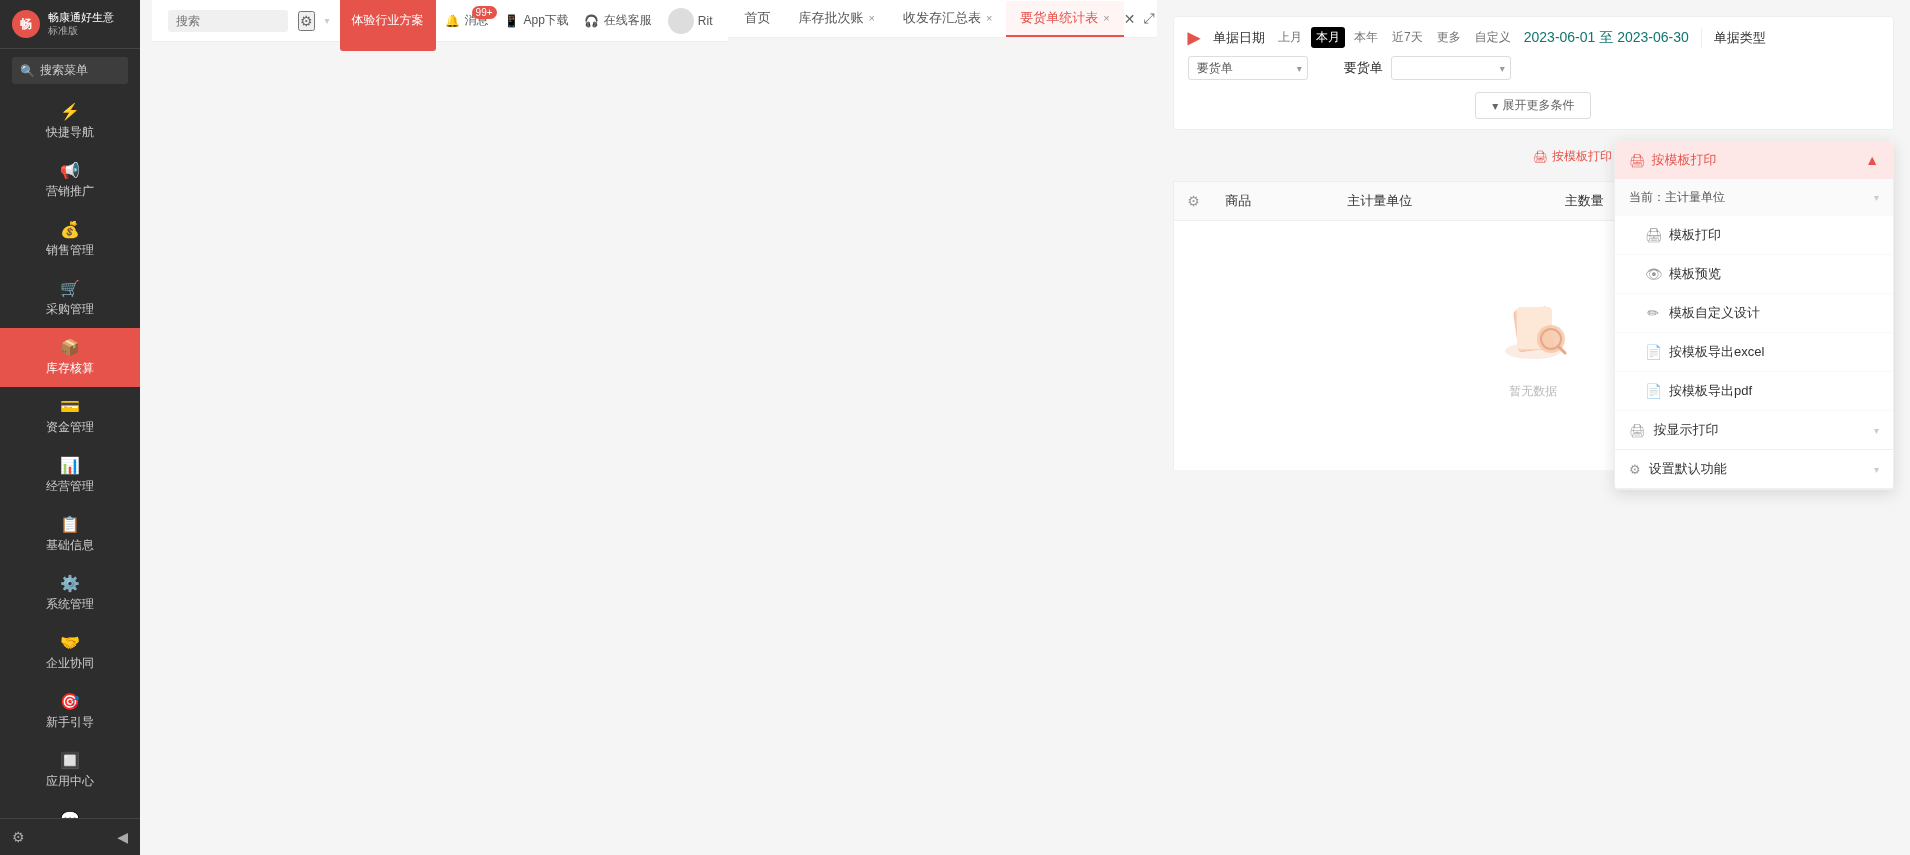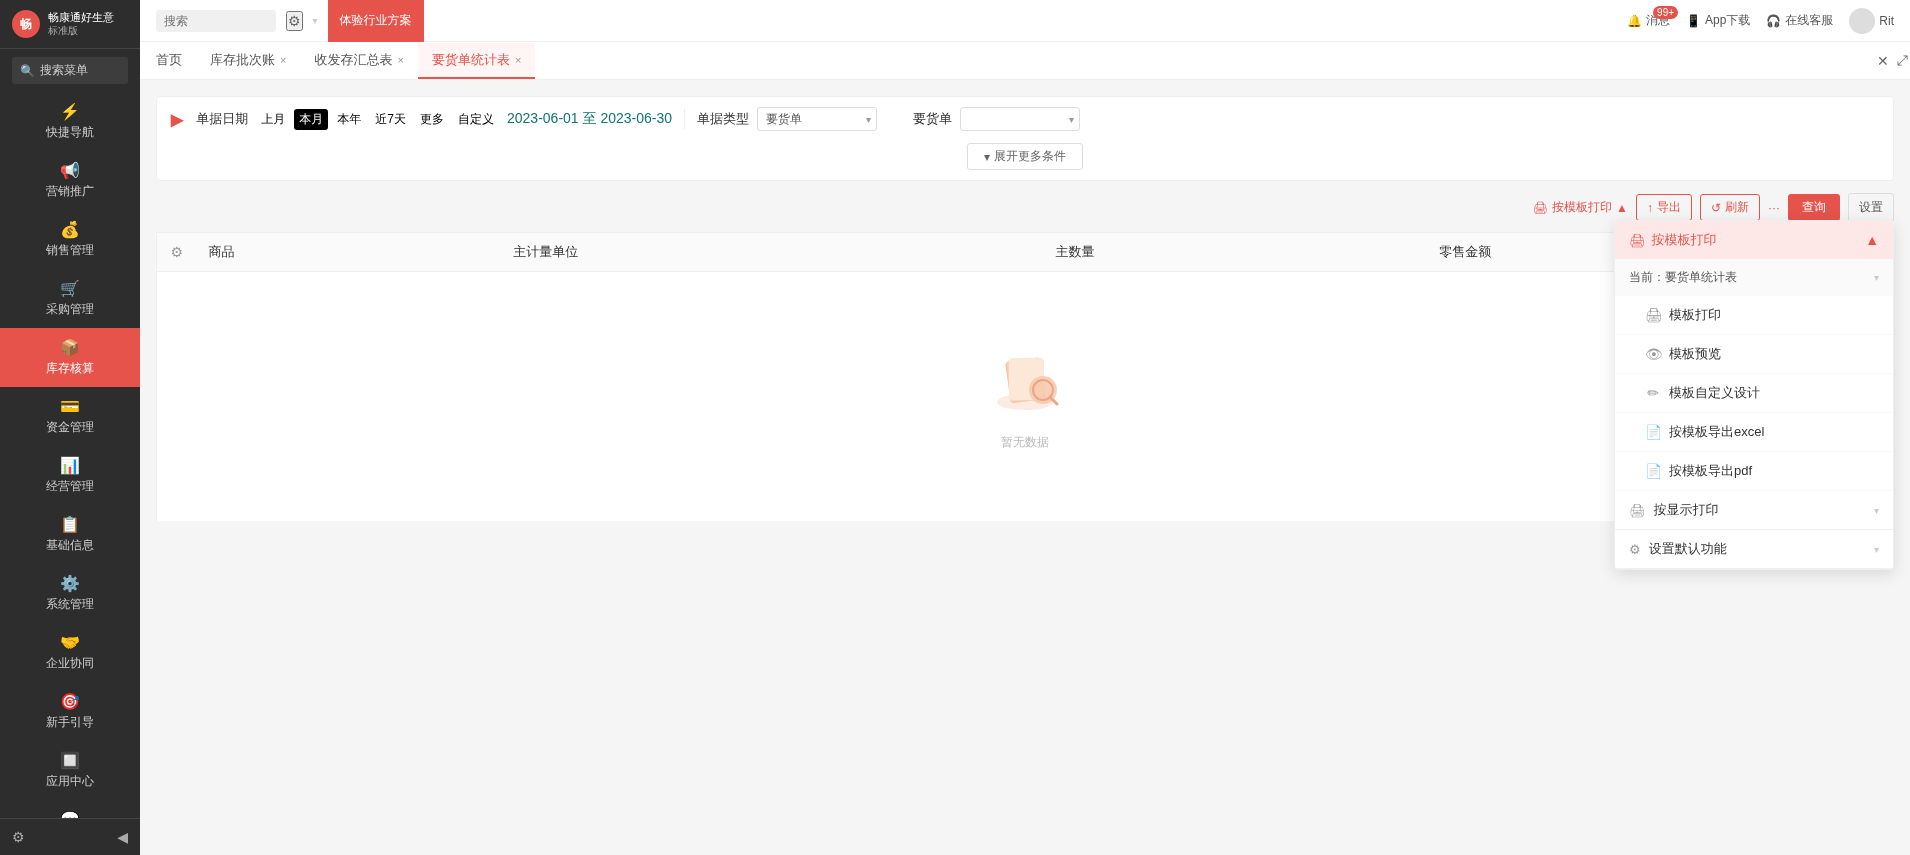--- a/index.html
+++ b/index.html
@@ -16,21 +16,21 @@
     .sidebar-nav { flex: 1; overflow-y: auto; }
     .sidebar-nav::-webkit-scrollbar { width: 4px; }
     .sidebar-nav::-webkit-scrollbar-thumb { background: #555; }
     .sidebar-item { padding: 10px 12px; display: flex; flex-direction: column; align-items: center; gap: 3px; cursor: pointer; color: #ccc; font-size: 12px; }
     .sidebar-item.active { background: #e5534b; color: white; }
     .sidebar-item-icon { font-size: 16px; }
     .sidebar-footer { padding: 10px 12px; display: flex; justify-content: space-between; border-top: 1px solid #444; }
     .sidebar-footer-btn { background: none; border: none; color: #aaa; cursor: pointer; font-size: 14px; }
 
     
-    .main { flex: 1; display: flex; flex-direction: column; overflow: hidden; }
+    .main { flex: 1; display: flex; overflow: hidden; margin-left: 12px; }
 
     
     .top-header { background: #fff; padding: 0 16px; height: 42px; display: flex; align-items: center; gap: 10px; border-bottom: 1px solid #eee; }
     .top-header-input { background: #f0f0f0; border: none; border-radius: 3px; padding: 4px 8px; font-size: 12px; color: #666; width: 120px; }
     .top-header-gear { color: #666; cursor: pointer; font-size: 14px; }
     .btn-trial { background: #e5534b; color: white; border: none; padding: 22px 12px; border-radius: 3px; font-size: 12px; cursor: pointer; }
     .top-header-right { display: flex; align-items: center; gap: 16px; margin-left: auto; }
     .top-header-right-item { display: flex; align-items: center; gap: 4px; color: #555; font-size: 12px; cursor: pointer; position: relative; }
     .badge { background: #e5534b; color: white; font-size: 10px; border-radius: 8px; padding: 1px 4px; position: absolute; top: -6px; right: -8px; }
     .avatar { width: 26px; height: 26px; background: #ddd; border-radius: 50%; }
@@ -45,21 +45,21 @@
 
     
     .page-content { flex: 1; overflow: auto; padding: 16px; position: relative; }
     .page-title { font-size: 18px; font-weight: bold; color: #333; margin-bottom: 16px; }
 
     
     .filter-bar { background: #fff; border: 1px solid #eee; border-radius: 4px; padding: 10px 14px; margin-bottom: 12px; display: flex; align-items: center; gap: 8px; flex-wrap: wrap; }
     .filter-label { color: #333; font-size: 13px; white-space: nowrap; }
     .filter-expand-btn { color: #e5534b; background: none; border: none; cursor: pointer; margin-right: 5px; font-size: 16px; font-weight: bold; }
     .date-btns { display: flex; gap: 4px; align-items: center; }
-    .date-btn { background: none; border: none; color: #000000; cursor: pointer; font-size: 12px; padding: 2px 5px; border-radius: 2px; }
+    .date-btn { background: none; border: none; color: #737373; cursor: pointer; font-size: 12px; padding: 2px 5px; border-radius: 2px; }
     .date-btn.active { background: #000000; color: white; border-radius: 3px; }
     .date-range { color: #0f766e; font-size: 14px; }
     .filter-divider { width: 1px; height: 20px; background: #eee; margin: 0 4px; }
     .filter-type-select { border: 1px solid #ddd; border-radius: 3px; padding: 4px 24px 4px 8px; font-size: 12px; color: #555; background: #fff; cursor: pointer; appearance: none; min-width: 120px; position: relative; }
     .select-wrapper { position: relative; display: inline-block; }
     .select-wrapper::after { content: '▾'; position: absolute; right: 6px; top: 50%; transform: translateY(-50%); color: #999; pointer-events: none; font-size: 10px; }
     .filter-expand-row { width: 100%; display: flex; justify-content: center; margin-top: 4px; }
     .expand-more-btn { background: none; border: 1px solid #ddd; border-radius: 3px; color: #666; padding: 4px 16px; font-size: 12px; cursor: pointer; display: flex; align-items: center; gap: 4px; }
 
     
@@ -313,21 +313,21 @@
 
     <div class="dropdown-panel">
       <div class="dropdown-panel-header">
         <div class="dropdown-panel-title">
           <span>🖨</span>
           <span>按模板打印</span>
         </div>
         <button class="dropdown-panel-close">▲</button>
       </div>
       <div class="dropdown-item-current">
-        <span>当前：要货单统计表</span>
+        <span>当前：主计量单位</span>
         <span class="chevron-icon">▾</span>
       </div>
       <div class="dropdown-item">
         <span class="dropdown-item-icon">🖨</span>
         <span>模板打印</span>
       </div>
       <div class="dropdown-item">
         <span class="dropdown-item-icon">👁</span>
         <span>模板预览</span>
       </div>

